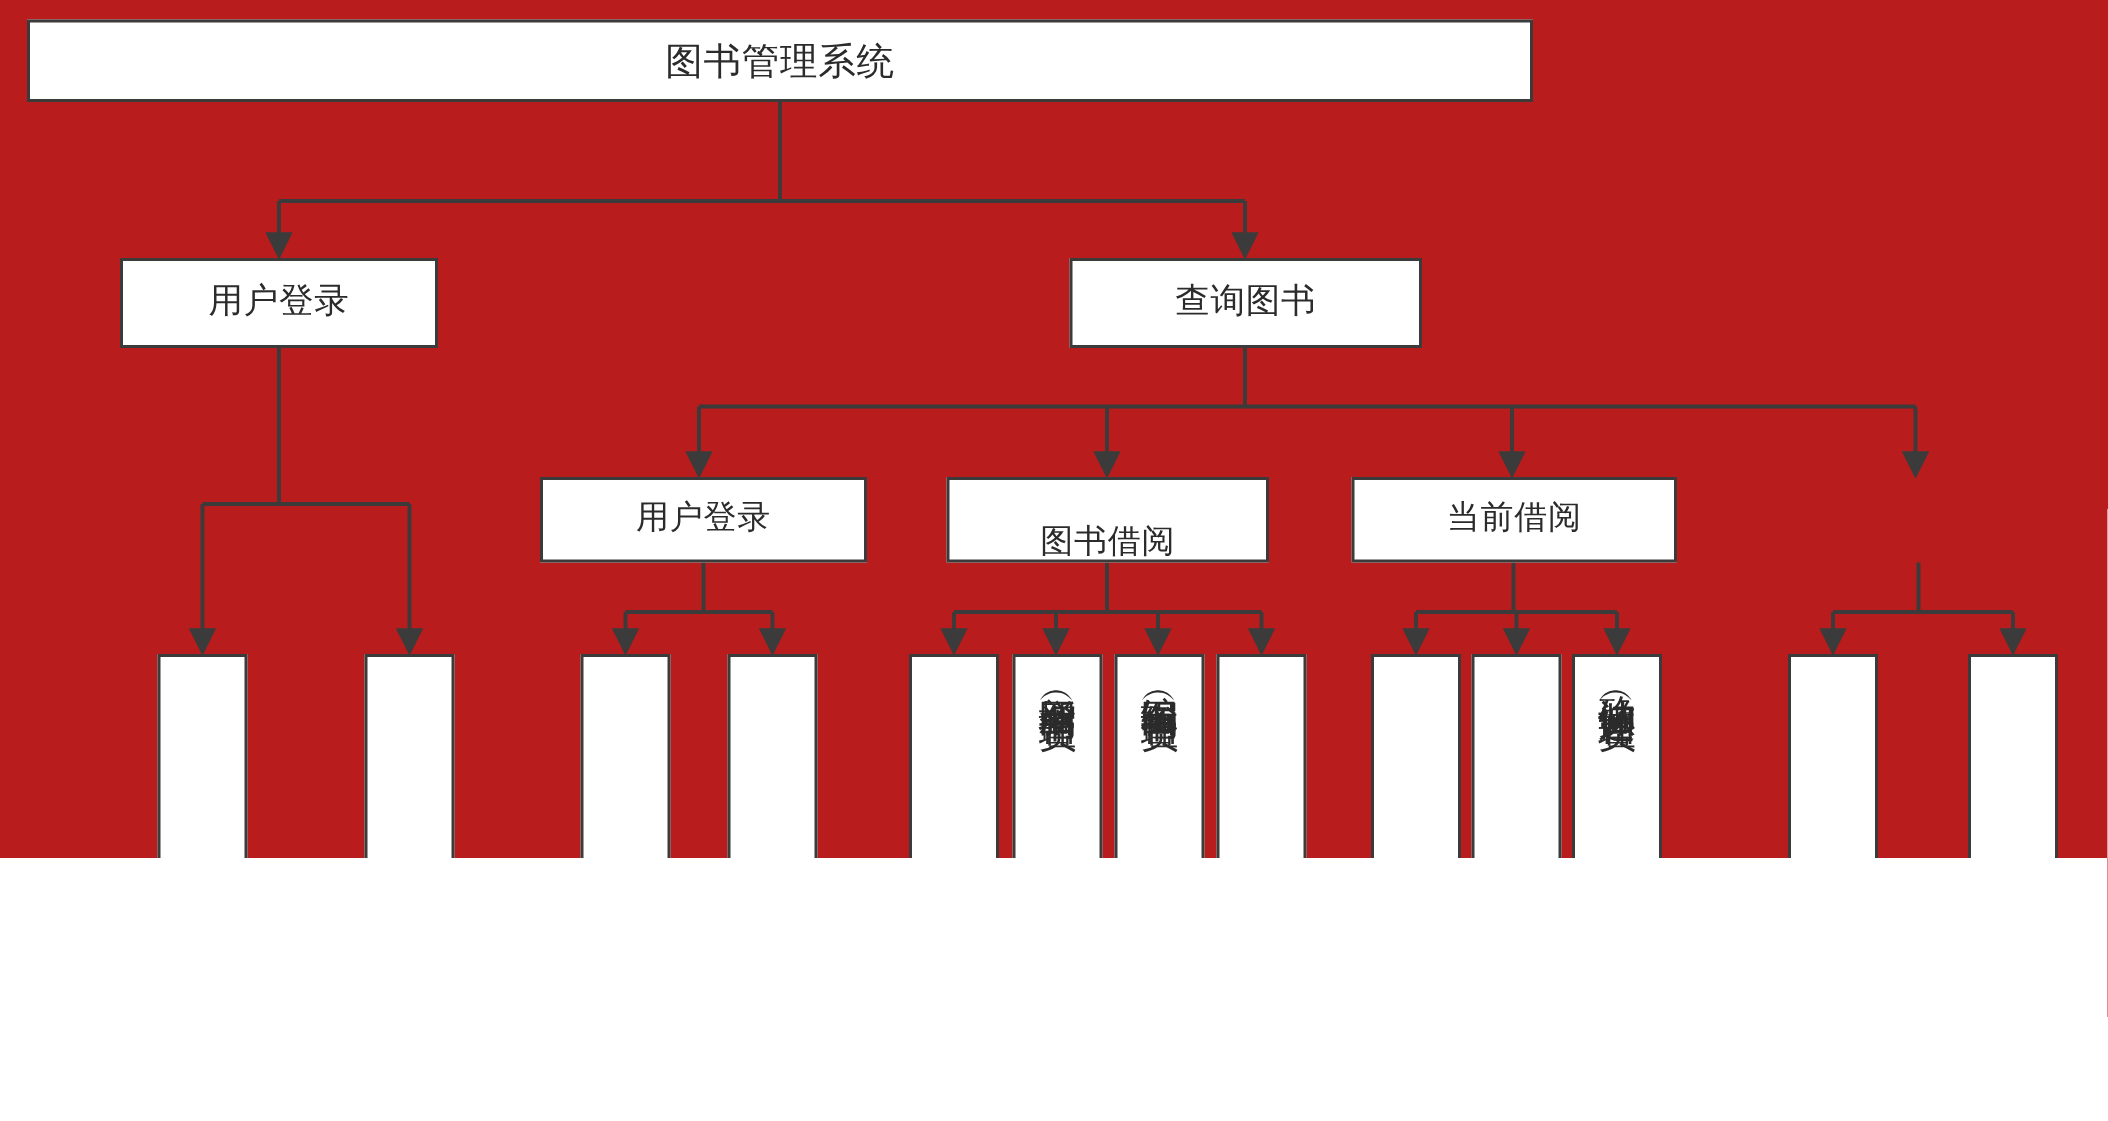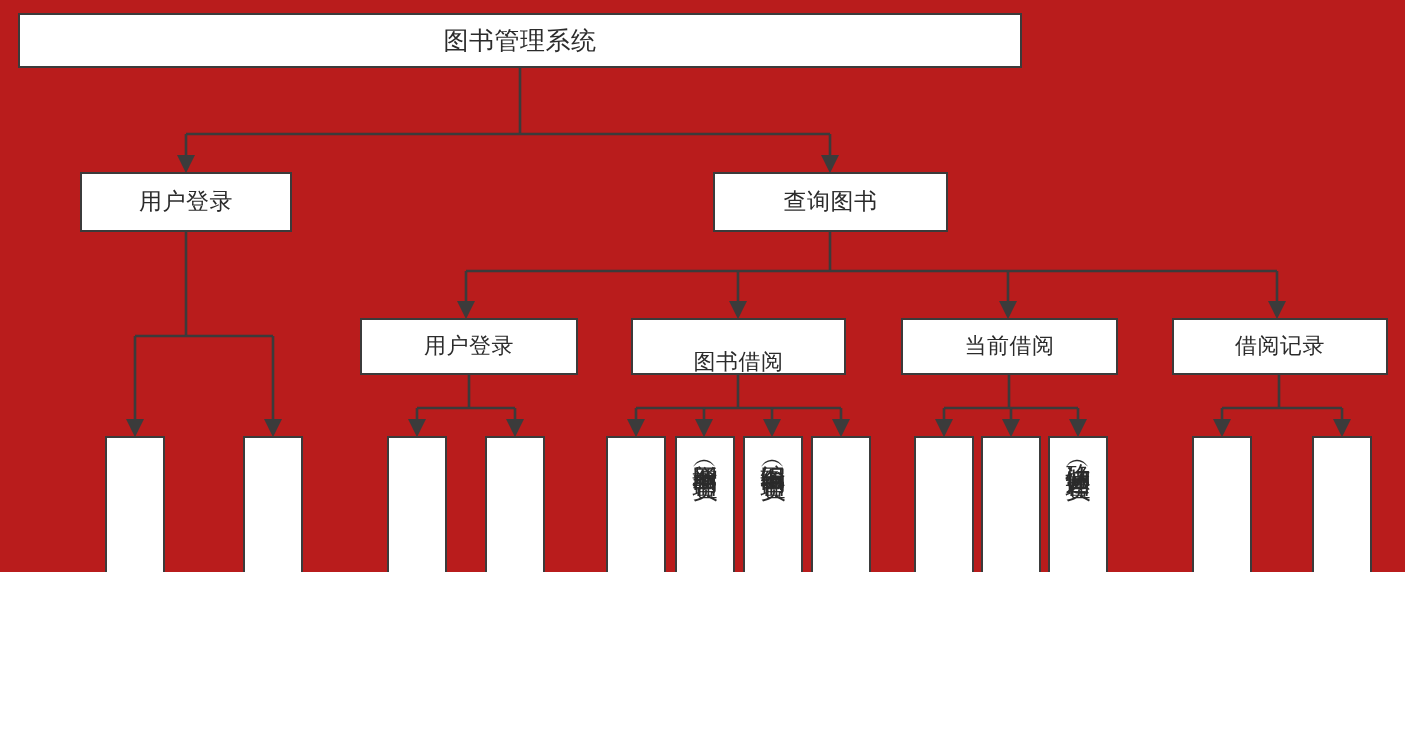--- a/index.html
+++ b/index.html
@@ -153,23 +153,20 @@
 
   <div class="node lvl3" style="left:360px; top:318px; width:218px; height:57px;">
     <span class="lbl">用户登录</span>
   </div>
   <div class="node lvl3" style="left:631px; top:318px; width:215px; height:57px;align-items:flex-end;">
     <span class="lbl">图书借阅</span>
   </div>
   <div class="node lvl3" style="left:901px; top:318px; width:217px; height:57px;">
     <span class="lbl">当前借阅</span>
   </div>
-  <div class="node lvl3" style="left:1172px; top:318px; width:216px; height:57px;">
-    <span class="lbl">借阅记录</span>
-  </div>
 
   <div class="node leaf vcenter" style="left:105px; top:436px; width:60px; height:297px;">
     <span class="lbl">用户登录</span>
   </div>
   <div class="node leaf vcenter" style="left:243px; top:436px; width:60px; height:297px;">
     <span class="lbl">注销登录</span>
   </div>
 
   <div class="node leaf vcenter" style="left:387px; top:436px; width:60px; height:297px;">
     <span class="lbl">查询图书</span>

